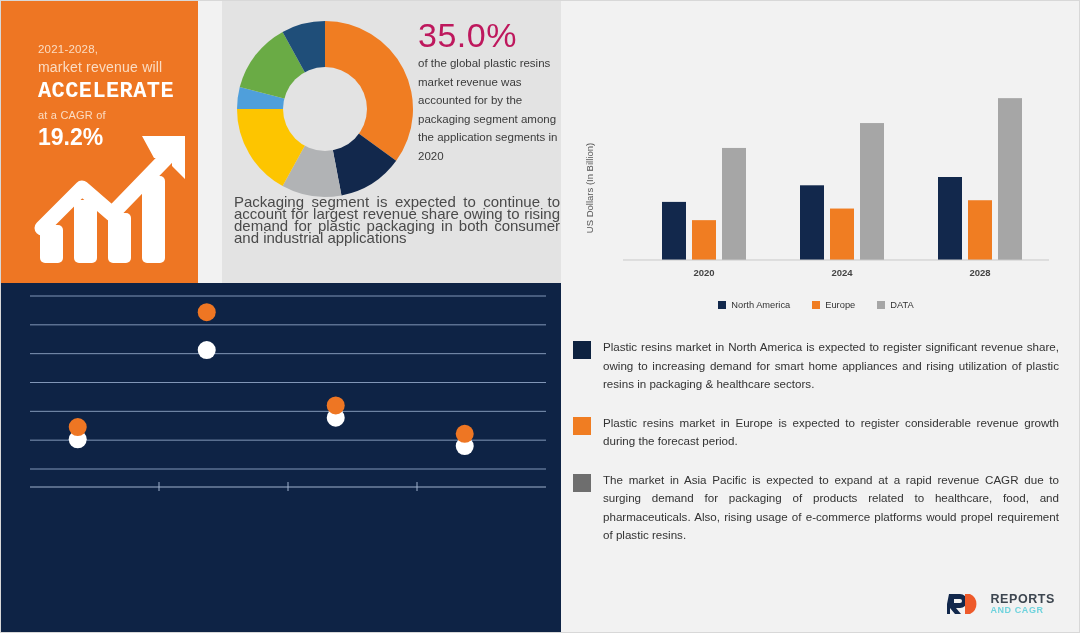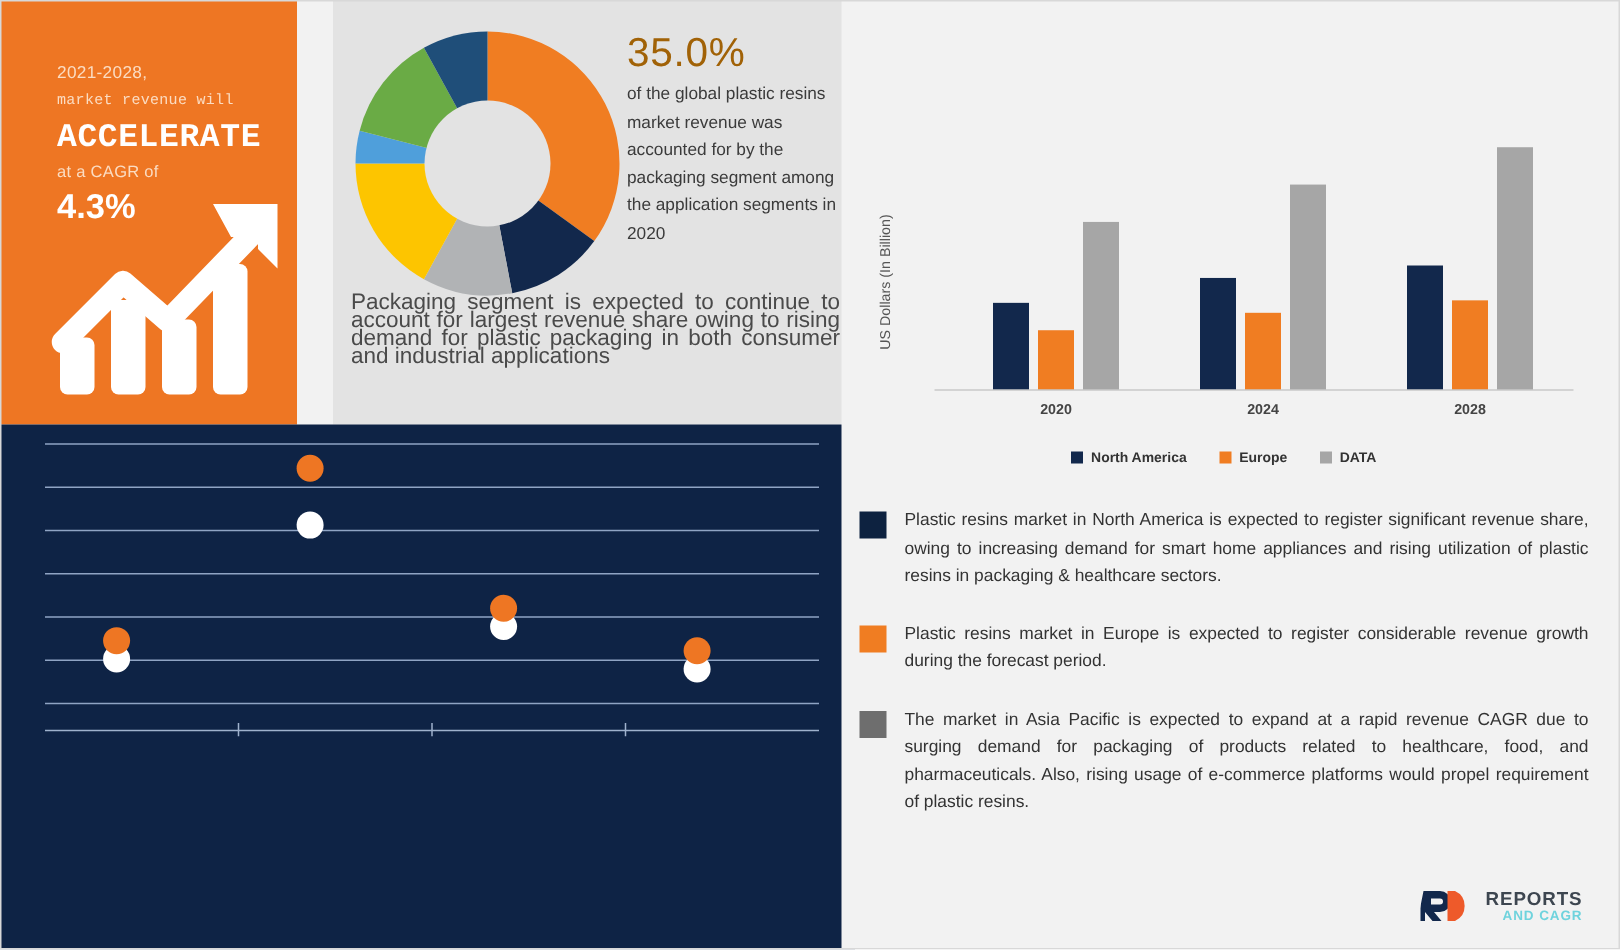--- a/index.html
+++ b/index.html
@@ -17,39 +17,39 @@
   
   #left-col{position:absolute;left:0;top:0;width:570px;height:633px;}
 
   
   #accel-panel{
     position:absolute;left:0;top:0;width:198px;height:283px;
     background:#ee7623;overflow:hidden;
   }
   #accel-text{position:absolute;left:38px;top:42px;width:170px;z-index:3;}
   .accel-l1{font-size:11.5px;color:#fbdcc2;letter-spacing:.2px;line-height:15px;}
-  .accel-l2{font-size:10px;color:#fbdcc2;letter-spacing:.2px;line-height:15px;margin-top:3px;font-family:Liberation Mono, monospace;}
+  .accel-l2{font-size:14px;color:#fbdcc2;letter-spacing:.2px;line-height:15px;margin-top:3px;}
   .accel-big{
     font-size:22px;font-weight:bold;color:#ffffff;letter-spacing:.4px;
     line-height:26px;margin-top:4px;font-family:Liberation Mono, monospace;
   }
   .accel-l3{font-size:11px;color:#fbdcc2;letter-spacing:.2px;line-height:15px;margin-top:3px;}
   .accel-pct{font-size:23px;font-weight:bold;color:#ffffff;line-height:27px;margin-top:1px;}
 
   
   #growth-icon{position:absolute;left:30px;top:118px;width:185px;height:150px;z-index:2;}
 
   
   #mid-top{
     position:absolute;left:222px;top:0;width:348px;height:283px;
     background:#e3e3e3;
   }
   #donut-wrap{position:absolute;left:12px;top:18px;width:182px;height:182px;}
   #pct-block{position:absolute;left:196px;top:20px;width:142px;}
-  .pct-num{font-size:27px;color:#a16207;font-weight:normal;line-height:30px;letter-spacing:.5px;}
+  .pct-num{font-size:34px;color:#be185d;font-weight:normal;line-height:30px;letter-spacing:.5px;}
   .pct-desc{font-size:11.5px;color:#3b3b3b;line-height:18.5px;margin-top:4px;}
   #pack-note{
     position:absolute;left:12px;top:196px;width:326px;
     font-size:15px;color:#4a4a4a;line-height:12px;text-align:justify;
   }
 
   
   #navy-panel{
     position:absolute;left:0;top:283px;width:570px;height:350px;
     background:#0e2345;
@@ -62,32 +62,32 @@
     background:#f2f2f2;
     margin-left:24px;
   }
   #barchart{position:absolute;left:18px;top:88px;width:478px;height:200px;}
   #bar-legend{
     position:absolute;left:0;top:300px;width:510px;
     display:flex;justify-content:center;gap:22px;align-items:center;
   }
   .bleg{display:flex;align-items:center;gap:5px;}
   .bleg .sq{width:8px;height:8px;}
-  .bleg span.lbl{font-size:9.3px;color:#333;font-weight:bold;}
+  .bleg span.lbl{font-size:9.3px;color:#333;font-weight:normal;}
 
   #notes{position:absolute;left:12px;top:338px;width:486px;}
   .note{display:flex;gap:12px;margin-bottom:20px;justify-content:center;}
   .note .swatch{flex:0 0 auto;width:18px;height:18px;margin-top:3px;}
   .note .ntxt{
     font-size:11.6px;color:#333333;line-height:18.5px;text-align:justify;flex:1;
   }
 
   #logo{
     position:absolute;right:16px;bottom:16px;
-    display:flex;align-items:center;gap:7px;text-align:right;
+    display:flex;align-items:center;gap:7px;
   }
   #logo-mark{width:36px;height:26px;}
   #logo-words{line-height:1;}
   .logo-l1{font-size:12.5px;font-weight:bold;color:#3d4650;letter-spacing:.6px;}
   .logo-l2{font-size:9px;font-weight:bold;color:#6fd3dd;letter-spacing:.6px;margin-top:1px;}
 
   
   #frame{
     position:absolute;left:0;top:0;width:1080px;height:633px;
     box-sizing:border-box;border:1px solid #d8d8d8;pointer-events:none;
@@ -109,21 +109,21 @@
           <rect x="112" y="58" width="23" height="87" rx="5"></rect>
           <path d="M12 110 L52 70 L82 96 L143 33" stroke="#ffffff" stroke-width="15" stroke-linecap="round" stroke-linejoin="round" fill="none"></path>
           <path d="M112 18 L155 18 L155 61 L142 48 L142 40 L124 40 Z"></path>
         </g>
       </svg>
       <div id="accel-text">
         <div class="accel-l1">2021-2028,</div>
         <div class="accel-l2">market revenue will</div>
         <div class="accel-big">ACCELERATE</div>
         <div class="accel-l3">at a CAGR of</div>
-        <div class="accel-pct">4.3%</div>
+        <div class="accel-pct">19.2%</div>
       </div>
     </div>
 
     <div id="mid-top">
       <div id="donut-wrap">
         <svg viewBox="0 0 182 182" width="182" height="182">
           <g id="donut-slices">
               <path d="M 91 91 L 91 3 A 88 88 0 0 1 162.19349550499538 142.72510220173763 Z" fill="#f07d22"></path>
               <path d="M 91 91 L 162.19349550499538 142.72510220173763 A 88 88 0 0 1 107.4895556835438 177.44127806412462 Z" fill="#12284c"></path>
               <path d="M 91 91 L 107.4895556835438 177.44127806412462 A 88 88 0 0 1 48.605676679049076 168.11498784386 Z" fill="#b1b3b5"></path>

